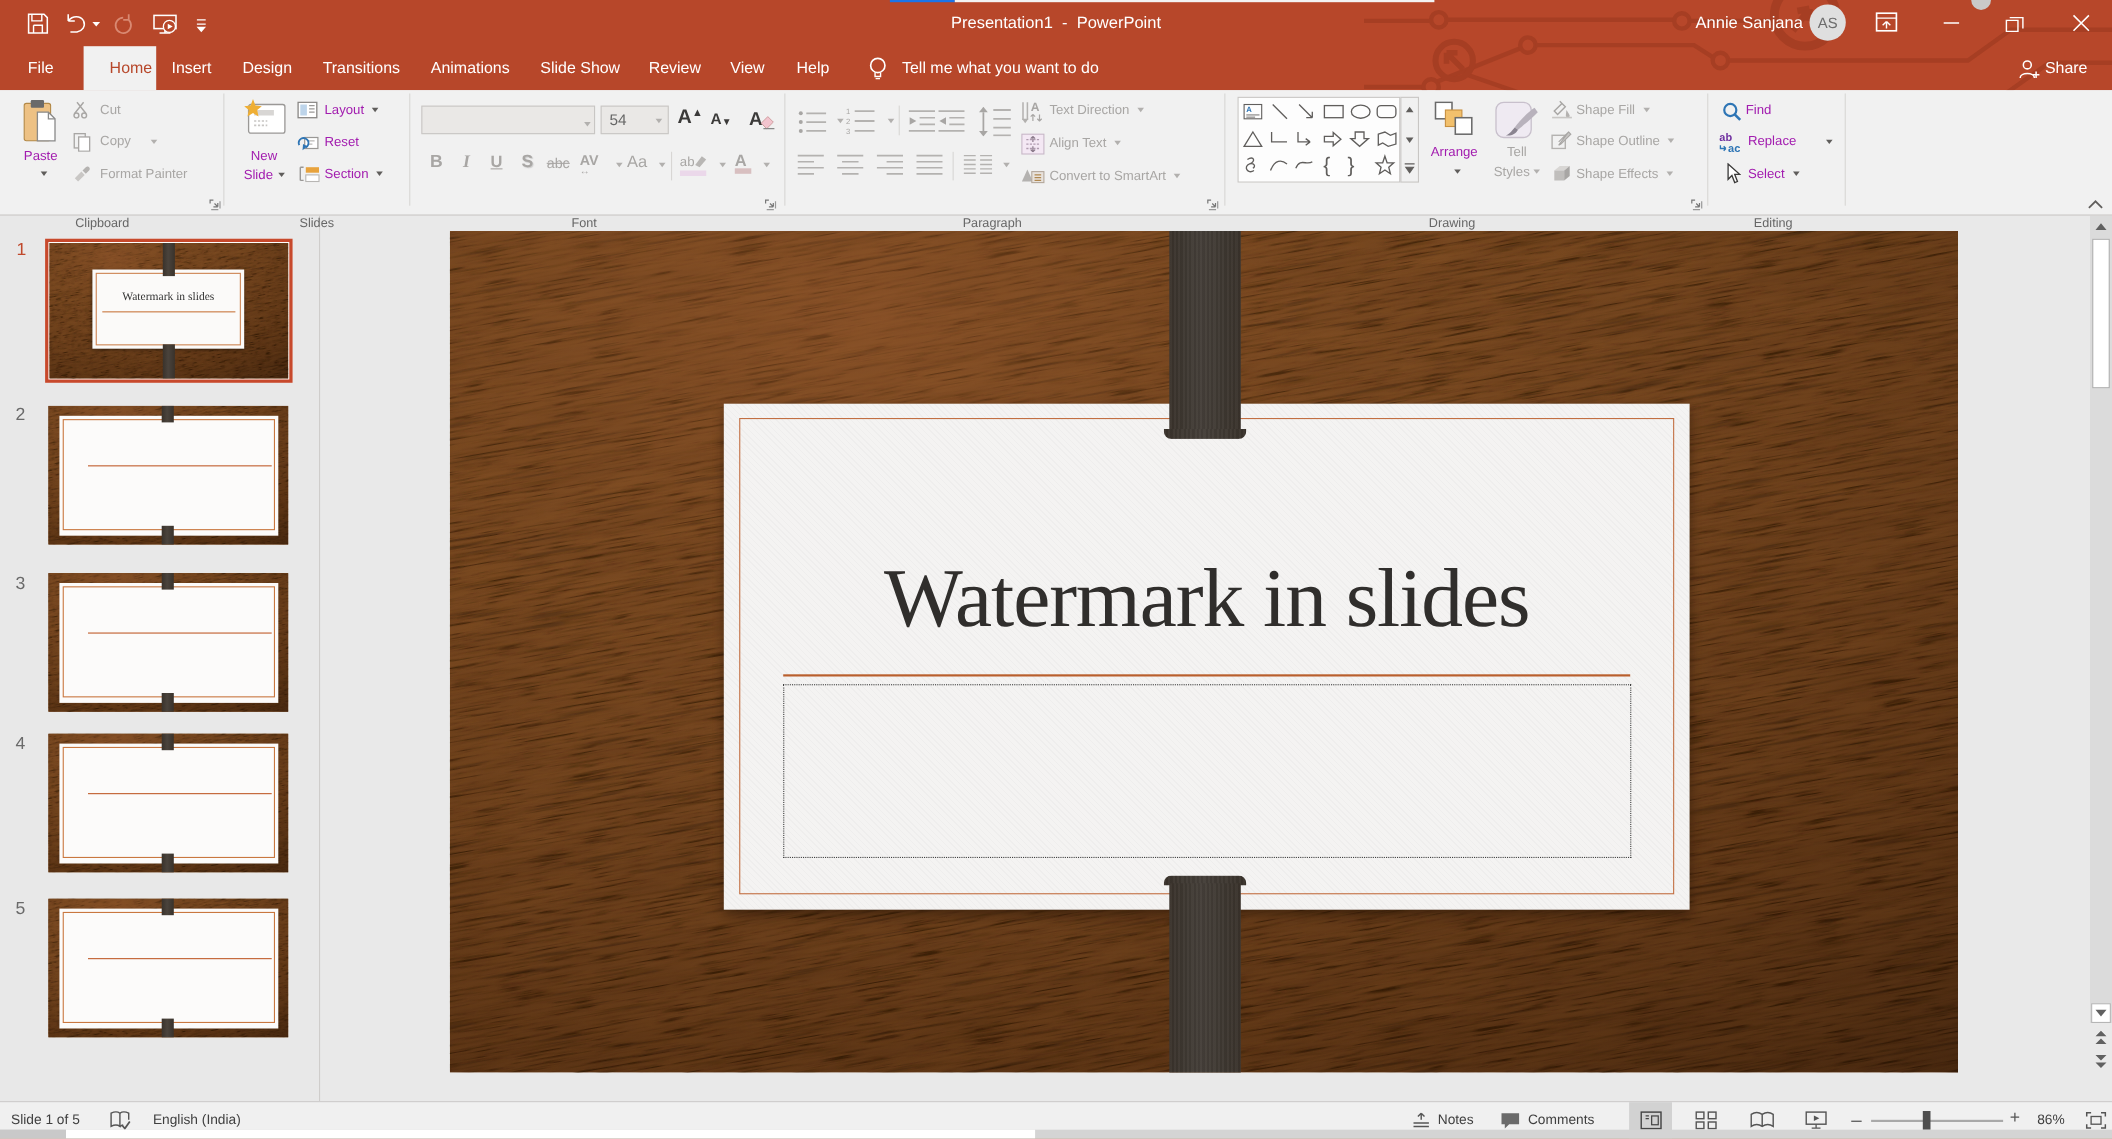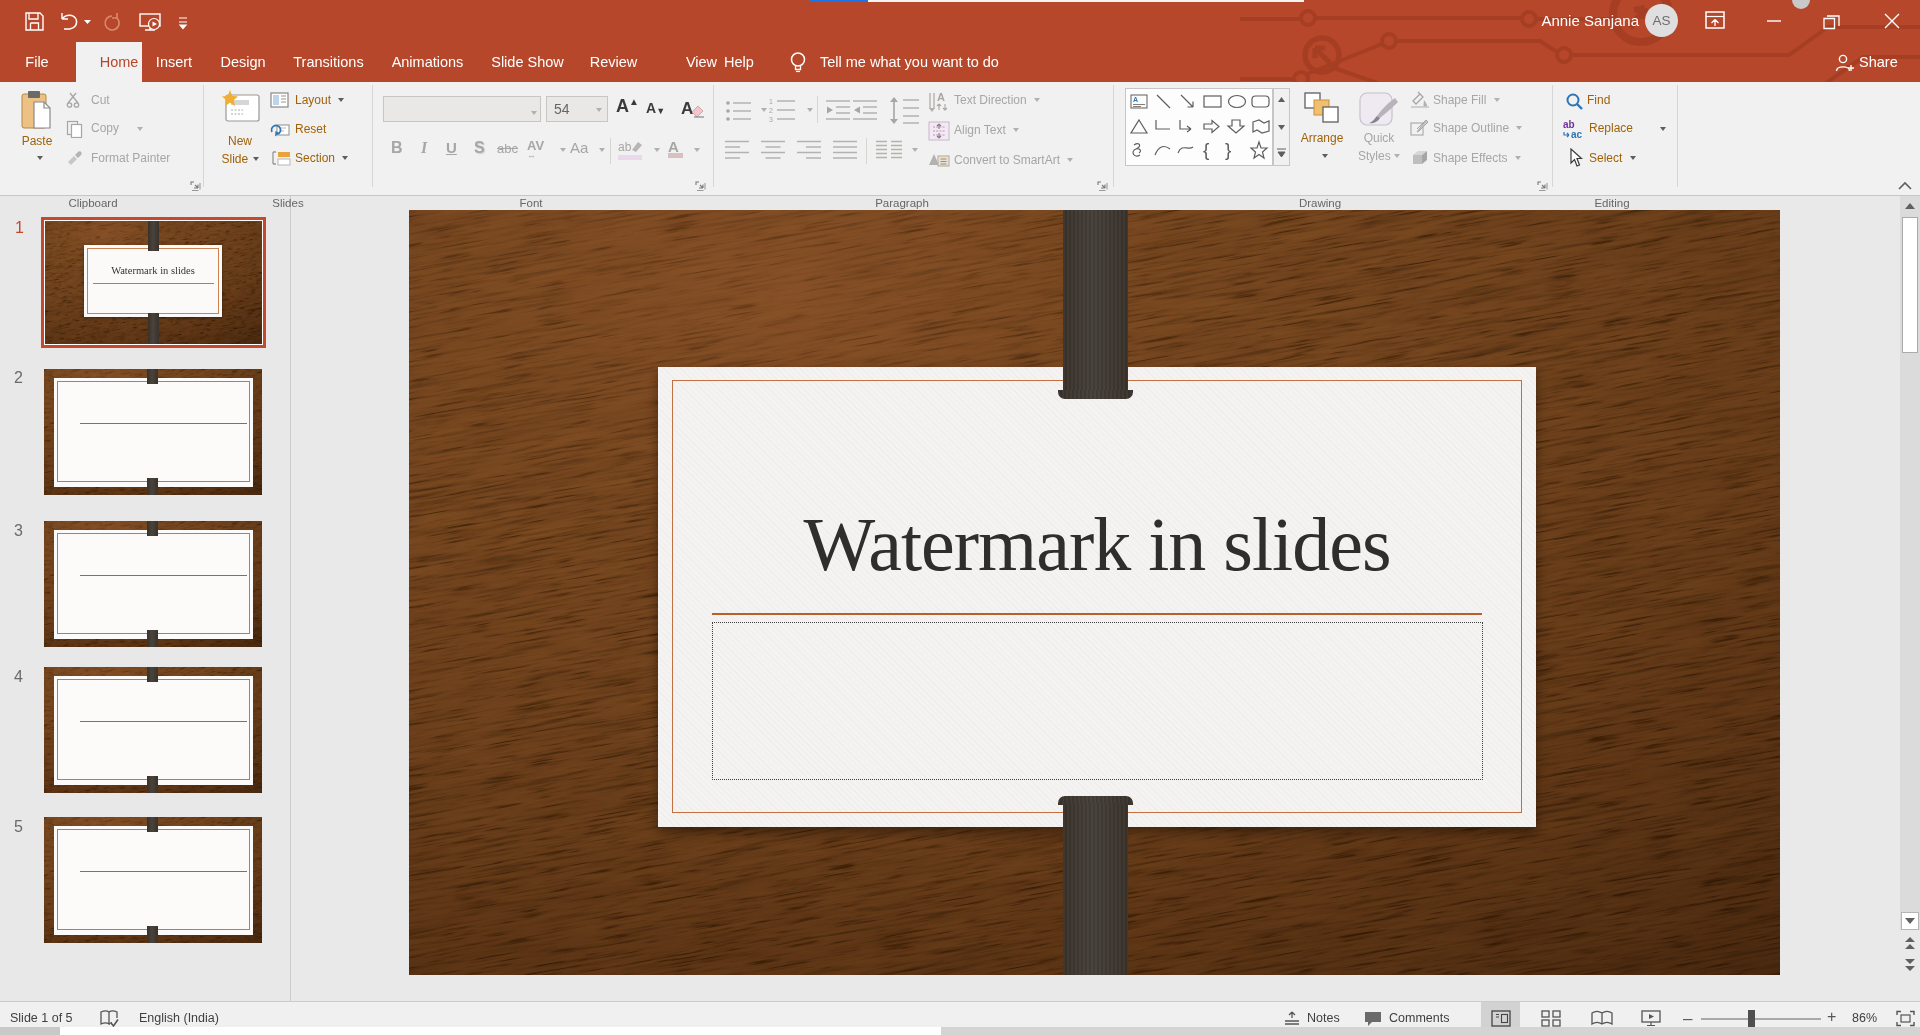--- a/index.html
+++ b/index.html
@@ -16,21 +16,21 @@
 
 #tabrow { position:absolute; left:0; top:42px; width:1920px; height:40px; z-index:5; }
 .tab { position:absolute; top:0; height:40px; line-height:41px; color:#fff; font-size:14.5px; text-align:center; }
 #tab-home { background:#F1F1F1; color:#B7472A;padding-left:20px; }
 #share { position:absolute; left:1859px; top:42px; height:40px; line-height:41px; color:#fff; font-size:14.5px; z-index:6; }
 
 
 #ribbon { position:absolute; left:0; top:82px; width:1920px; height:114px; background:#F1F1F1; border-bottom:1px solid #C8C6C4; z-index:3; font-size:12px; color:#444; }
 .gsep { position:absolute; top:3px; width:1px; height:102px; background:#D8D6D4; }
 .glabel { position:absolute; top:97px; font-size:11.5px; color:#666; width:120px; margin-left:-60px; text-align:center; white-space:nowrap;margin-top:18px; }
-.btxt { position:absolute; font-size:12px; color:#a16207; white-space:nowrap; }
+.btxt { position:absolute; font-size:12px; color:#a21caf; white-space:nowrap; }
 .gray { color:#A8A6A4 !important; }
 .drop { display:inline-block; width:0; height:0; border-left:3.5px solid transparent; border-right:3.5px solid transparent; border-top:4px solid #5f5d5b; vertical-align:2px; margin-left:4px; }
 .dropg { border-top-color:#B2B0AE; }
 .launcher { position:absolute; width:13px; height:13px; top:98px; }
 
 
 #content { position:absolute; left:0; top:196px; width:1920px; height:805px; background:#E9E9E9; }
 #panel { position:absolute; left:0; top:196px; width:291px; height:805px; background:#E8E8E8; border-right:1px solid #CFCDCB; }
 .thumbnum { position:absolute; font-size:16px; color:#6a6a6a; }
 
@@ -102,20 +102,21 @@
       <path d="M 88 5 a 7 7 0 1 0 5 2 M 93 2 l 0 5 l -5 0"></path>
     </g>
     <g stroke="#fff" fill="none" stroke-width="1.4">
       <rect x="116" y="3" width="20" height="12" fill="none"></rect>
       <path d="M 126 15 L 126 19 M 121 19 L 131 19"></path>
     </g>
     <circle cx="130" cy="13" r="5.5" fill="#B7472A" stroke="#fff" stroke-width="1.2"></circle>
     <path d="M 128.5 10.5 l 4.5 2.5 l -4.5 2.5 z" fill="#fff"></path>
     <path d="M 155 7 l 8 0 M 155 11 l 8 0 M 155 11 M 156 14 l 6 0 l -3 3.5 z" stroke="#fff" fill="#fff" stroke-width="1.2"></path>
   </svg>
+  <div id="apptitle">Presentation1&nbsp;&nbsp;-&nbsp;&nbsp;PowerPoint</div>
   <div id="username">Annie Sanjana</div>
   <div id="avatar">AS</div>
   <svg class="abs" style="left:1703px;top:9px;z-index:6" width="210" height="24" viewBox="0 0 210 24">
     <g stroke="#fff" stroke-width="1.5" fill="none">
       <rect x="3" y="3" width="18" height="16"></rect>
       <path d="M 3 7.5 L 21 7.5" stroke-width="1.2"></path>
       <path d="M 12 17 L 12 10.5 M 12 10.5 L 8.5 14 M 12 10.5 L 15.5 14" stroke-width="1.3"></path>
       <path d="M 64 12 L 78 12" stroke-width="1.4"></path>
       <path d="M 124 7 L 136 7 L 136 17 M 121 9.5 L 131.5 9.5 L 131.5 19.5 L 121 19.5 Z" stroke-width="1.3"></path>
       <path d="M 182 5 L 196 19 M 196 5 L 182 19" stroke-width="1.4"></path>
@@ -124,21 +125,21 @@
 
   <div id="tabrow">
     <div class="tab" id="tab-file" style="left:14px;width:46px;">File</div>
     <div class="tab" id="tab-home" style="left:76px;width:66px;">Home</div>
     <div class="tab" style="left:142px;width:64px;">Insert</div>
     <div class="tab" style="left:206px;width:74px;">Design</div>
     <div class="tab" style="left:280px;width:97px;">Transitions</div>
     <div class="tab" style="left:377px;width:101px;">Animations</div>
     <div class="tab" style="left:478px;width:99px;">Slide Show</div>
     <div class="tab" style="left:577px;width:73px;">Review</div>
-    <div class="tab" style="left:672px;width:59px;">View</div>
+    <div class="tab" style="left:650px;width:59px;">View</div>
     <div class="tab" style="left:709px;width:60px;">Help</div>
     <svg class="abs" style="left:787px;top:9px;" width="22" height="24" viewBox="0 0 22 24">
       <g stroke="#fff" stroke-width="1.5" fill="none">
         <circle cx="11" cy="8.5" r="6.5"></circle>
         <path d="M 8.5 15 L 8.5 18.5 L 13.5 18.5 L 13.5 15" stroke-width="1.3"></path>
         <path d="M 9 20.5 L 13 20.5" stroke-width="1.2"></path>
       </g>
     </svg>
     <div class="tab" style="left:820px;width:200px;text-align:left;">Tell me what you want to do</div>
   </div>
@@ -402,21 +403,21 @@
       <rect x="13" y="8" width="15" height="15" fill="#F2C06C" stroke="#C89040" stroke-width="1"></rect>
       <rect x="22" y="15" width="15" height="15" fill="#fff" stroke="#6a6a6a" stroke-width="1.4"></rect>
     </svg>
     <div class="btxt" style="left:1295px;top:49px;width:54px;text-align:center;">Arrange</div>
     <div class="drop" style="position:absolute;left:1318px;top:72px;"></div>
     <svg class="abs" style="left:1357px;top:8px" width="44" height="40" viewBox="0 0 44 40">
       <rect x="3" y="3" width="32" height="32" rx="7" fill="#EFEAF2" stroke="#C8C0CC" stroke-width="1.2"></rect>
       <path d="M 20 26 C 24 20 32 12 38 8 L 41 12 C 36 17 28 24 23 28 Z" fill="#B8B2BC"></path>
       <path d="M 20 26 C 18 28 16 32 12 33 C 16 34 21 32 23 28 Z" fill="#8a8490"></path>
     </svg>
-    <div class="btxt gray" style="left:1354px;top:49px;width:50px;text-align:center;">Quick</div>
+    <div class="btxt gray" style="left:1354px;top:49px;width:50px;text-align:center;">Tell</div>
     <div class="btxt gray" style="left:1354px;top:67px;width:50px;text-align:center;">Styles <span class="drop dropg" style="margin-left:0;"></span></div>
     <svg class="abs" style="left:1410px;top:9px" width="20" height="17" viewBox="0 0 20 17">
       <path d="M 3 10 L 10 3 L 13 6 L 6 13 Z M 10 3 L 8 1" stroke="#A8A6A4" stroke-width="1.3" fill="none"></path>
       <path d="M 14 9 C 14 9 17 13 17 14.5 A 1.8 1.8 0 0 1 13.5 14.5 C 13.5 13 14 9 14 9 Z" fill="#B4B2B0"></path>
       <path d="M 1 16 L 19 16" stroke="#C8C6C4" stroke-width="1.6"></path>
     </svg>
     <div class="btxt gray" style="left:1433px;top:11px;">Shape Fill <span class="drop dropg"></span></div>
     <svg class="abs" style="left:1410px;top:37px" width="20" height="17" viewBox="0 0 20 17">
       <rect x="1" y="4" width="12" height="12" fill="none" stroke="#B4B2B0" stroke-width="1.3"></rect>
       <path d="M 7 10 L 16 1 M 16 1 L 18 3 L 9 12 L 7 13 Z" fill="#C8C6C4" stroke="#A8A6A4" stroke-width="1"></path>

